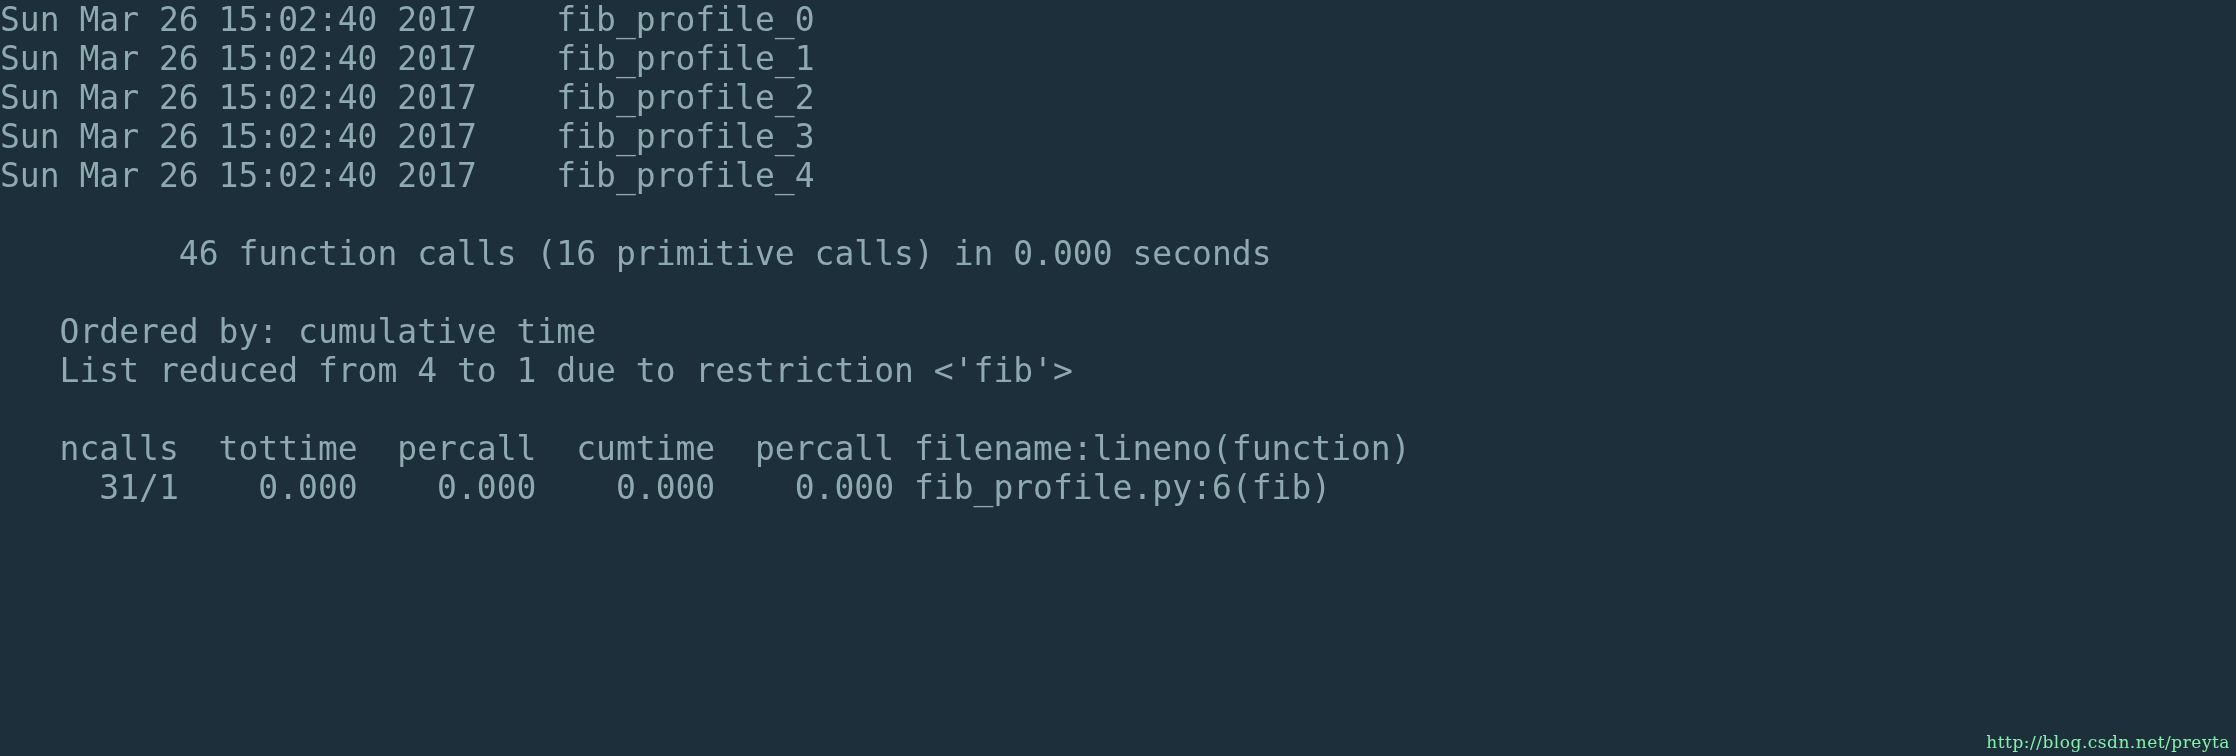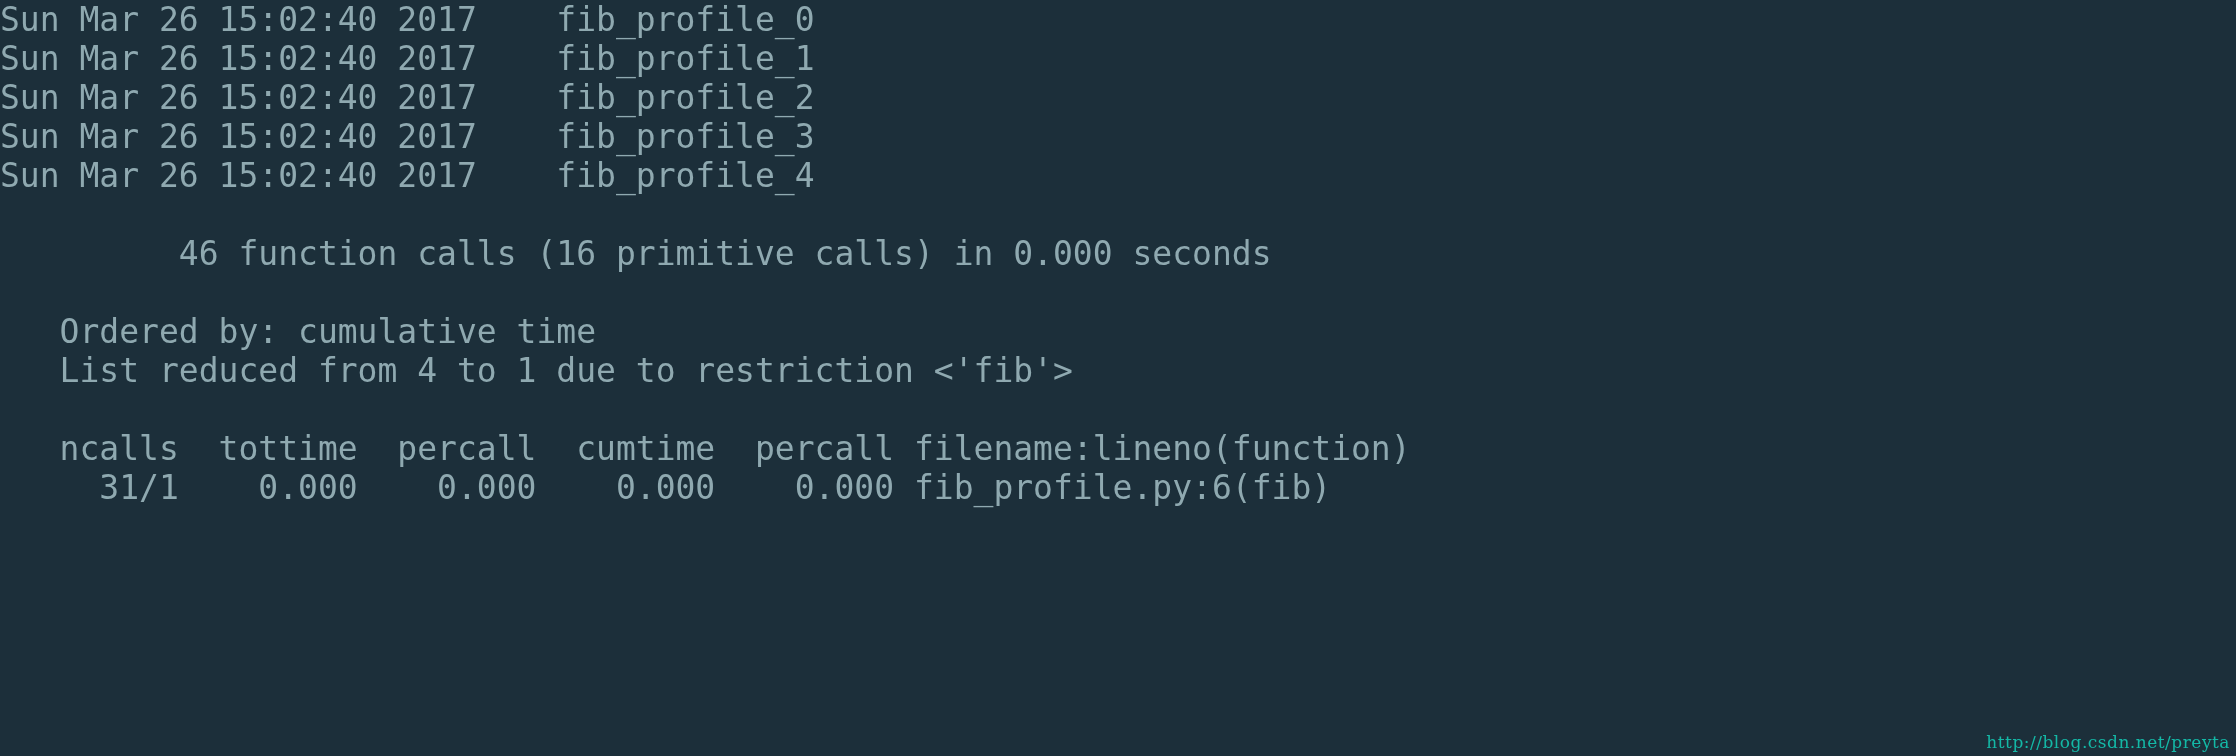--- a/index.html
+++ b/index.html
@@ -38,21 +38,21 @@
   .term-line.blank {
     height: 39px;
   }
   #watermark {
     position: absolute;
     right: 6px;
     bottom: 4px;
     font-family: "DejaVu Serif", "Liberation Serif", serif;
     font-size: 17px;
     line-height: 20px;
-    color: #14b8a6;
+    color: #86efac;
     letter-spacing: 0.5px;
     white-space: pre;
   }
 </style>
 </head>
 <body>
 
 <div id="terminal">
 
   <pre id="terminal-output"><span class="term-line">Sun Mar 26 15:02:40 2017    fib_profile_0</span><span class="term-line">Sun Mar 26 15:02:40 2017    fib_profile_1</span><span class="term-line">Sun Mar 26 15:02:40 2017    fib_profile_2</span><span class="term-line">Sun Mar 26 15:02:40 2017    fib_profile_3</span><span class="term-line">Sun Mar 26 15:02:40 2017    fib_profile_4</span><span class="term-line blank"> </span><span class="term-line">         46 function calls (16 primitive calls) in 0.000 seconds</span><span class="term-line blank"> </span><span class="term-line">   Ordered by: cumulative time</span><span class="term-line">   List reduced from 4 to 1 due to restriction &lt;'fib'&gt;</span><span class="term-line blank"> </span><span class="term-line">   ncalls  tottime  percall  cumtime  percall filename:lineno(function)</span><span class="term-line">     31/1    0.000    0.000    0.000    0.000 fib_profile.py:6(fib)</span></pre>

